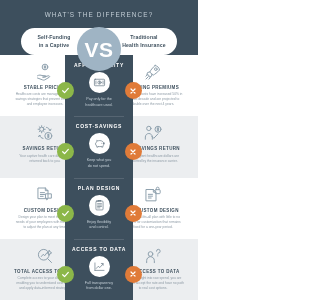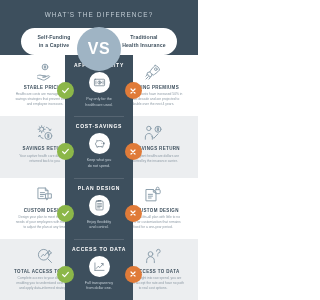--- a/index.html
+++ b/index.html
@@ -59,21 +59,21 @@
     width:44px; height:44px;
     border-radius:50%;
     background:#9fb4c4;
     display:flex;
     align-items:center;
     justify-content:center;
     z-index:5;
   }
   .vs-circle span {
     color:#ffffff;
-    font-size:16px;
+    font-size:21px;
     font-weight:bold;
     letter-spacing:.6px;
     line-height:1;
   }
 
   
   .board { position:relative; height:245px; }
 
   .rows { position:absolute; inset:0; display:flex; flex-direction:column; }
   .row {

